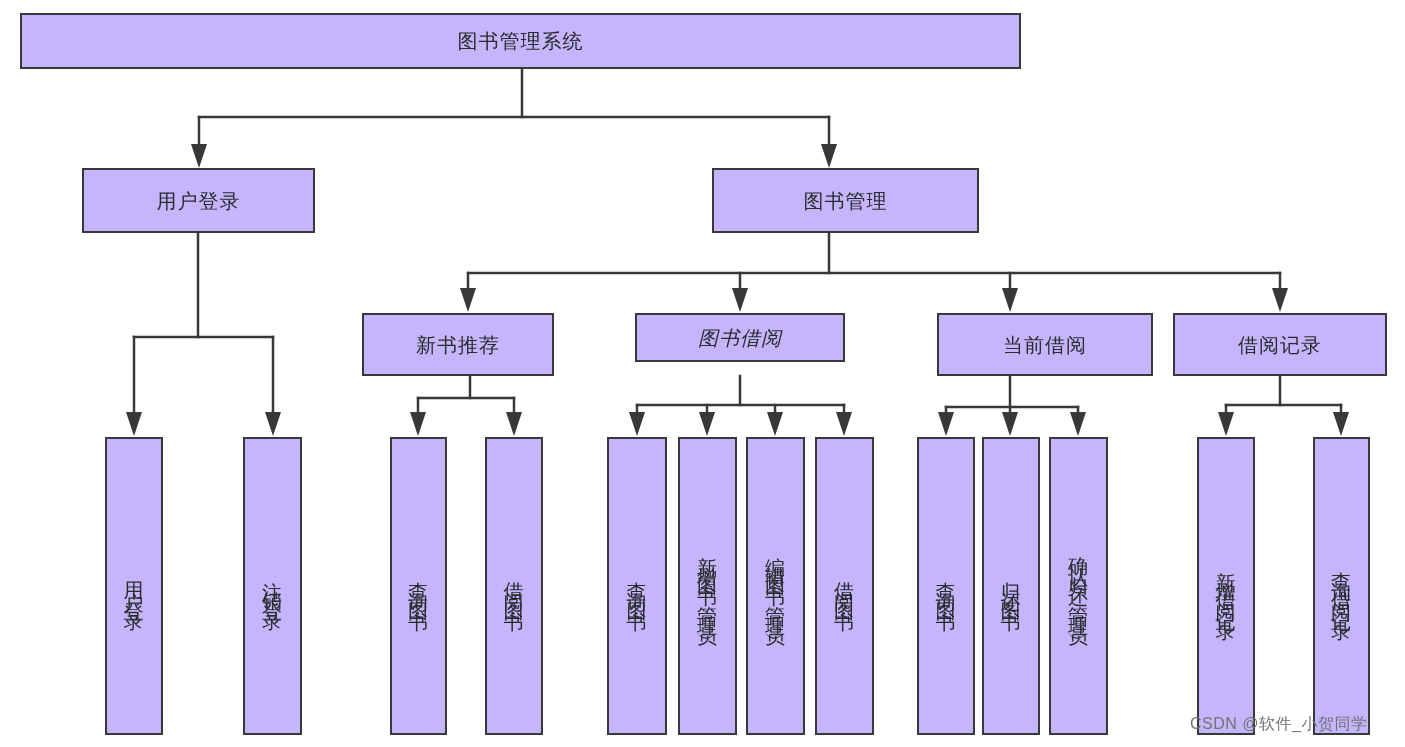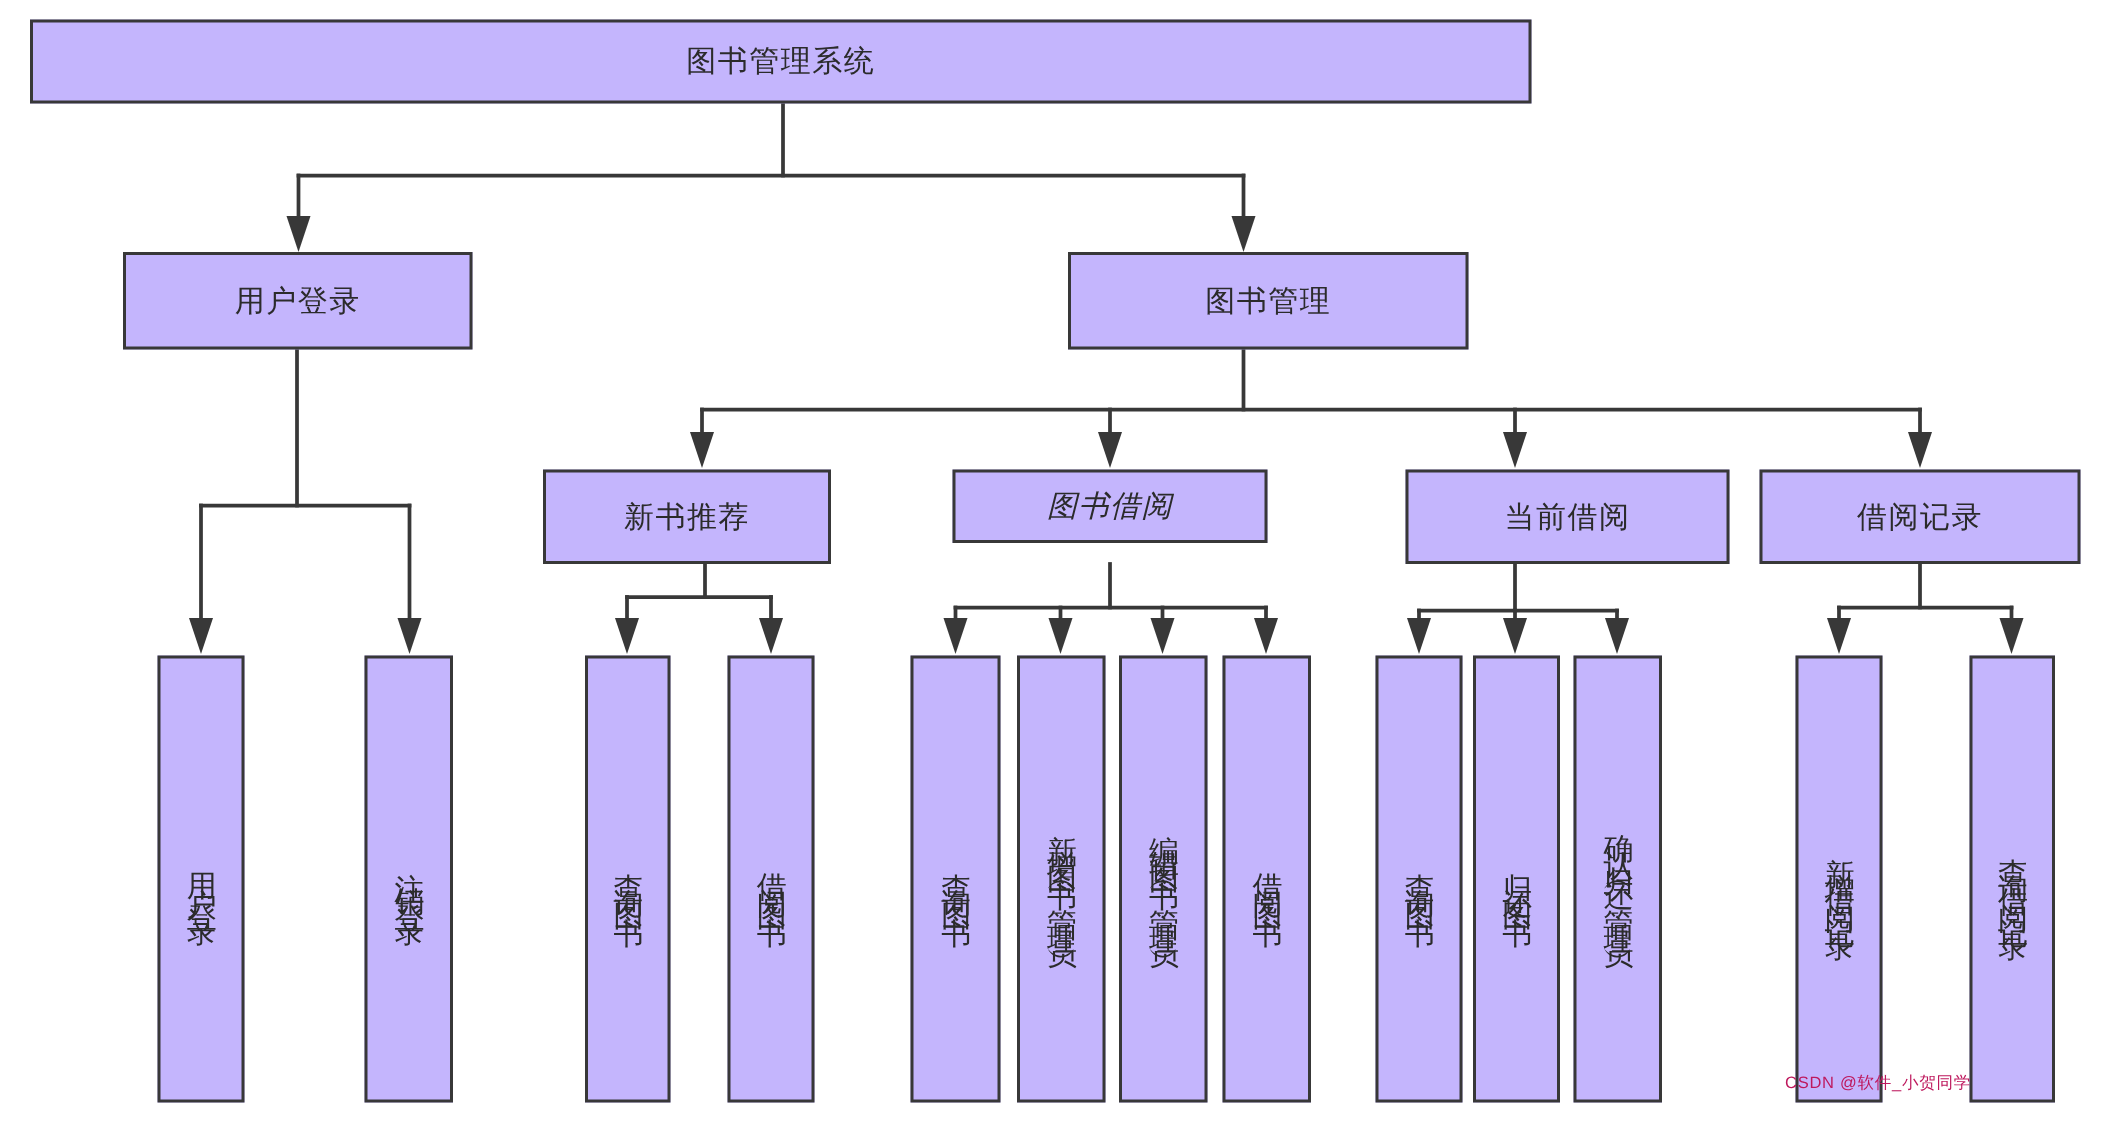--- a/index.html
+++ b/index.html
@@ -39,22 +39,22 @@
   .node.vertical {
     writing-mode: vertical-rl;
     text-orientation: mixed;
     letter-spacing: 10px;
     line-height: 1;
   }
   .watermark {
     position: absolute;
     left: 1190px;
     top: 714px;
-    color: #be185d;
-    font-size: 11px;
+    color: #737373;
+    font-size: 16px;
     letter-spacing: 0.5px;
     white-space: nowrap;
   }
 </style>
 </head>
 <body>
 
 <div id="canvas">
   <svg id="connectors" viewBox="0 0 1405 747" xmlns="http://www.w3.org/2000/svg">
       <line x1="522" y1="69" x2="522" y2="117" stroke="#383838" stroke-width="2.5" stroke-linecap="square"></line>

